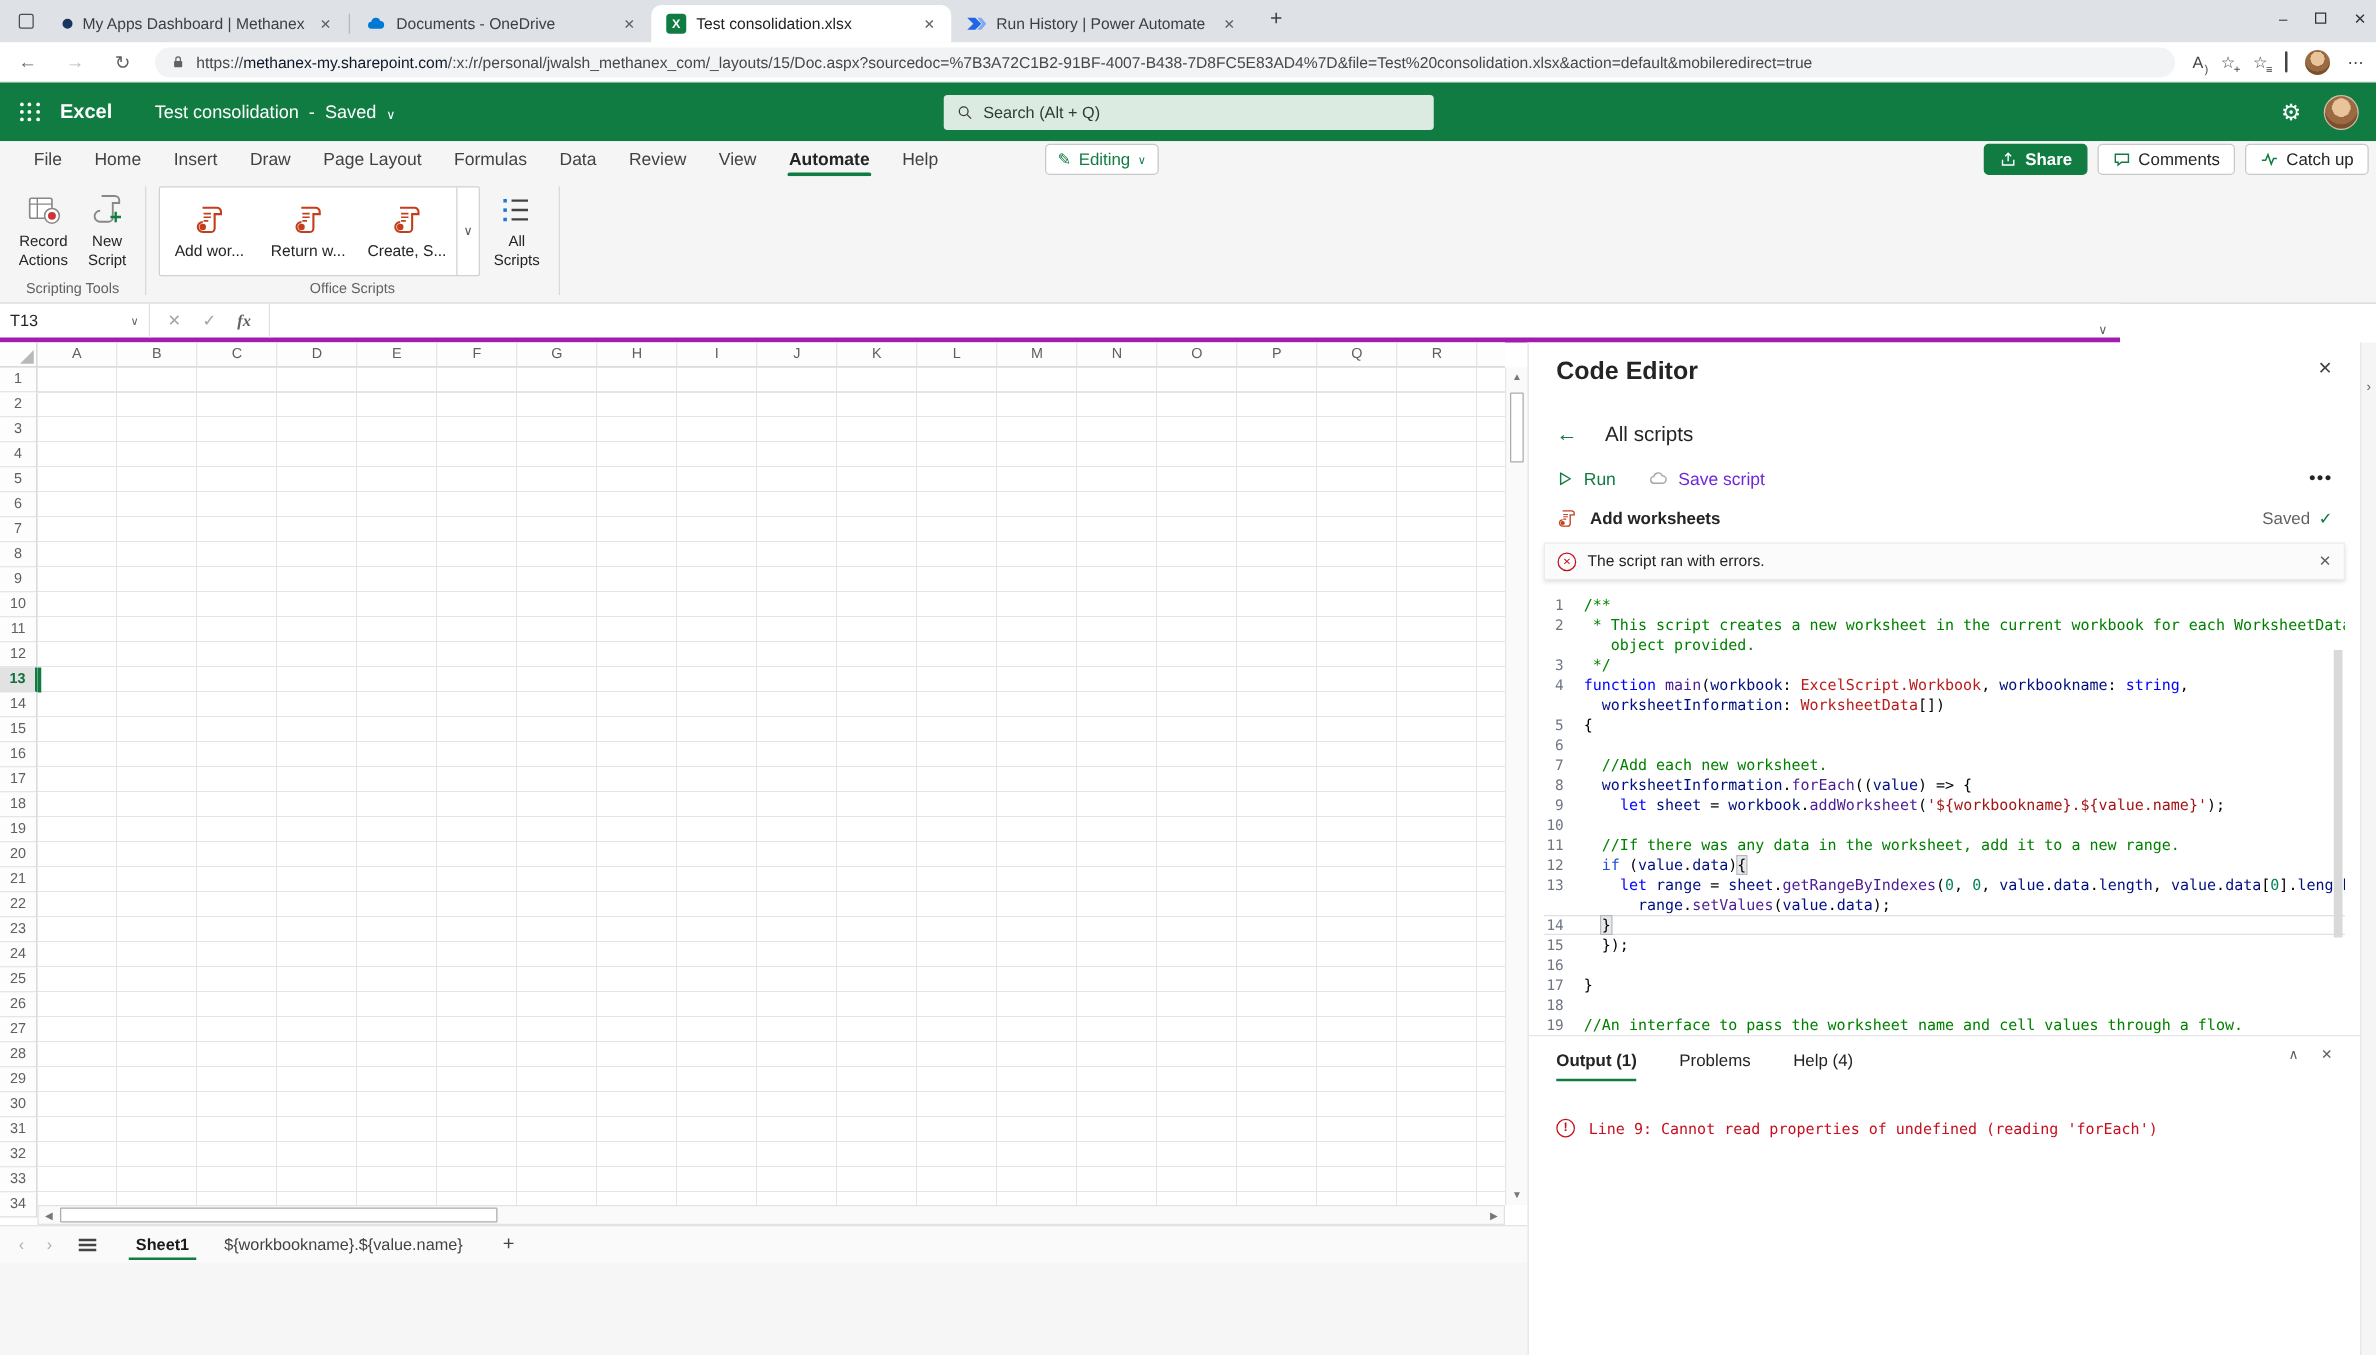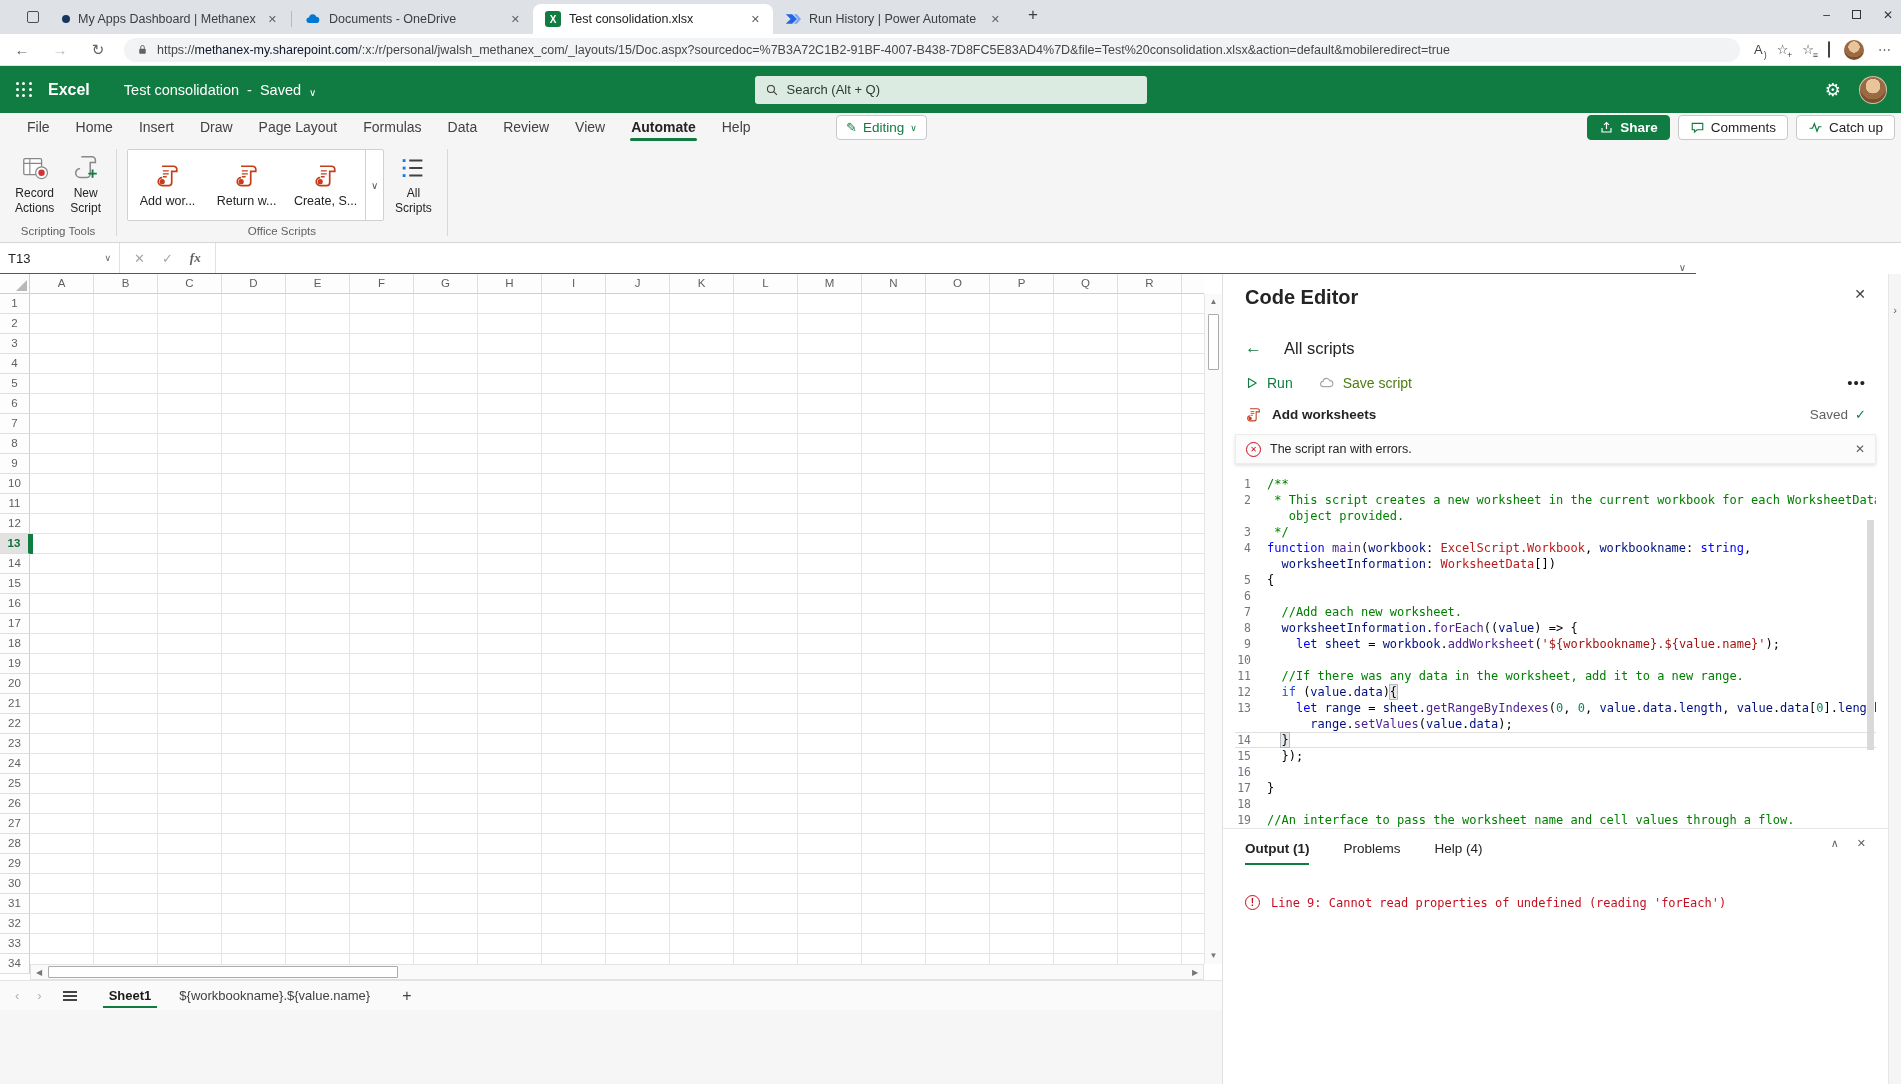--- a/index.html
+++ b/index.html
@@ -1,21 +1,21 @@
 <!DOCTYPE html>
 <html><head>
 <meta charset="utf-8">
 <style>
   *{margin:0;padding:0;box-sizing:border-box}
   html,body{width:1901px;height:1084px;overflow:hidden;background:#fff;
     font-family:"Liberation Sans",sans-serif;color:#242424;-webkit-font-smoothing:antialiased}
   svg{display:block}
 
   
-  #tabstrip{position:absolute;left:0;top:0;width:1901px;height:34px;background:#DEE1E6;display:flex;align-items:flex-end;padding-left:20px}
+  #tabstrip{position:absolute;left:0;top:0;width:1901px;height:34px;background:#DEE1E6;display:flex;align-items:flex-end;padding-left:8px}
   .tabactions{width:26px;height:26px;margin:0 4px 4px 0;display:flex;align-items:center;justify-content:center}
   .tabactions i{display:block;width:12px;height:12px;border:1.6px solid #4a4d51;border-radius:2px}
   .btab{height:30px;display:flex;align-items:center;gap:8px;padding:0 10px 0 12px;width:240px;border-radius:8px 8px 0 0;font-size:12.5px;color:#3c4043;flex:none}
   .btab.active{background:#fff;color:#202124}
   .btitle{flex:1;white-space:nowrap;overflow:hidden;text-overflow:ellipsis}
   .bclose{font-size:11px;color:#5f6368;padding:1px 3px;border-radius:3px}
   .tsep{width:1px;height:16px;background:#b5b9bd;margin:0 1px 7px 1px;flex:none}
   .newtab{font-size:17px;color:#3c4043;margin:0 0 6px 8px;width:24px;height:24px;line-height:22px;text-align:center;border-radius:50%}
   #wincontrols{position:absolute;right:8px;top:0;height:30px;display:flex;align-items:center;gap:22px;font-size:12px;color:#333}
   .wrestore{display:inline-block;width:9px;height:9px;border:1.2px solid #333}
@@ -62,21 +62,21 @@
   .rglabel{font-size:11.5px;color:#616161;text-align:center;padding:2px 0 5px}
   .rdiv{width:1px;background:#d9d9d9;margin:8px 0 6px}
   .rbtn{display:flex;flex-direction:column;align-items:center;gap:3px;font-size:12px;color:#242424;padding:3px 5px;border-radius:3px;line-height:1.2;text-align:center}
   .rbtn svg{width:30px;height:30px}
   #gallery{background:#fff;border:1px solid #d1d1d1;border-radius:2px;display:flex;align-self:stretch;margin:4px 0 2px}
   .gitem{width:79px;display:flex;flex-direction:column;align-items:center;justify-content:center;gap:5px;font-size:12.5px;color:#242424}
   .gitem svg{width:27px;height:27px;color:#c43e1c}
   .gchev{width:18px;border-left:1px solid #d1d1d1;display:flex;align-items:center;justify-content:center;font-size:10px;color:#555}
 
   
-  #formularow{position:absolute;left:0;top:243px;width:1696px;height:31px;background:#fff;border-bottom:1px solid #a21caf;display:flex;align-items:flex-end}
+  #formularow{position:absolute;left:0;top:243px;width:1696px;height:31px;background:#fff;border-bottom:4px solid #a21caf;display:flex;align-items:flex-end}
   #namebox{width:120px;height:100%;display:flex;align-items:center;justify-content:space-between;padding:0 8px;font-size:13px;color:#242424;border-right:1px solid #e1e1e1}
   .fbtns{display:flex;align-items:center;gap:17px;padding:0 14px;color:#a6a6a6;font-size:13px;border-right:1px solid #e1e1e1;height:100%}
   .fx{font-style:italic;font-family:"Liberation Serif",serif;color:#616161;font-weight:600}
   #formulainput{flex:1;height:100%}
   .fchev{padding:0 10px;color:#616161;font-size:10px}
 
   
   #gridwrap{position:absolute;left:0;top:274px;width:1204px;height:706px;overflow:hidden;background:#fff}
   #corner{position:absolute;left:0;top:0;width:30px;height:20px;background:#fdfdfd;border-right:1px solid #cfcfcf;border-bottom:1px solid #cfcfcf}
   #corner::after{content:"";position:absolute;right:2px;bottom:2px;border-style:solid;border-width:0 0 11px 11px;border-color:transparent transparent #b9b9b9 transparent}
@@ -114,21 +114,21 @@
   
   #panel{position:absolute;left:1222px;top:274px;width:666px;height:810px;background:#fff;border-left:1px solid #e1e1e1}
   #railright{position:absolute;left:1888px;top:274px;width:13px;height:810px;background:#f5f5f5;border-left:1px solid #e6e6e6;text-align:center;color:#616161;font-size:11px;padding-top:30px}
   #pttl{position:absolute;left:22px;top:12px;font-size:20px;font-weight:700;color:#242424}
   #pclose{position:absolute;right:22px;top:12px;font-size:14px;color:#424242}
   #backrow{position:absolute;left:22px;top:64px;display:flex;align-items:center;gap:22px;font-size:16.5px;color:#242424}
   #backrow .barrow{color:#107C41;font-size:17px}
   #actionrow{position:absolute;left:22px;top:100px;right:22px;display:flex;align-items:flex-end;gap:26px;font-size:14px}
   .runbtn{display:flex;align-items:center;gap:8px;color:#107C41}
   .runbtn svg{width:14px;height:14px;color:#107C41}
-  .savebtn{display:flex;align-items:center;gap:8px;color:#4d7c0f}
+  .savebtn{display:flex;align-items:center;gap:8px;color:#6d28d9}
   .savebtn svg{width:16px;height:16px;color:#a6a6a6}
   #morebtn{margin-left:auto;color:#242424;font-size:15px;letter-spacing:1px}
   #scriptrow{position:absolute;left:22px;top:132px;right:22px;display:flex;align-items:center;gap:10px;font-size:13.5px;font-weight:600;color:#242424}
   #scriptrow svg{width:17px;height:17px;color:#c43e1c}
   #savedwrap{margin-left:auto;display:flex;align-items:center;gap:7px;font-weight:400;color:#616161}
   #savedwrap .chk{color:#107C41;font-size:13px}
 
   #banner{position:absolute;left:12px;right:12px;top:160px;height:30px;background:#fbfbfb;border:1px solid #ececec;box-shadow:0 1.6px 3.6px rgba(0,0,0,.13);display:flex;align-items:center;gap:9px;padding:0 10px;font-size:12.5px;color:#242424}
   .errcirc{width:15px;height:15px;border:1.6px solid #c50f1f;border-radius:50%;color:#c50f1f;font-size:8px;display:flex;align-items:center;justify-content:center;flex:none}
   #bannerclose{margin-left:auto;color:#605e5c;font-size:12px}

